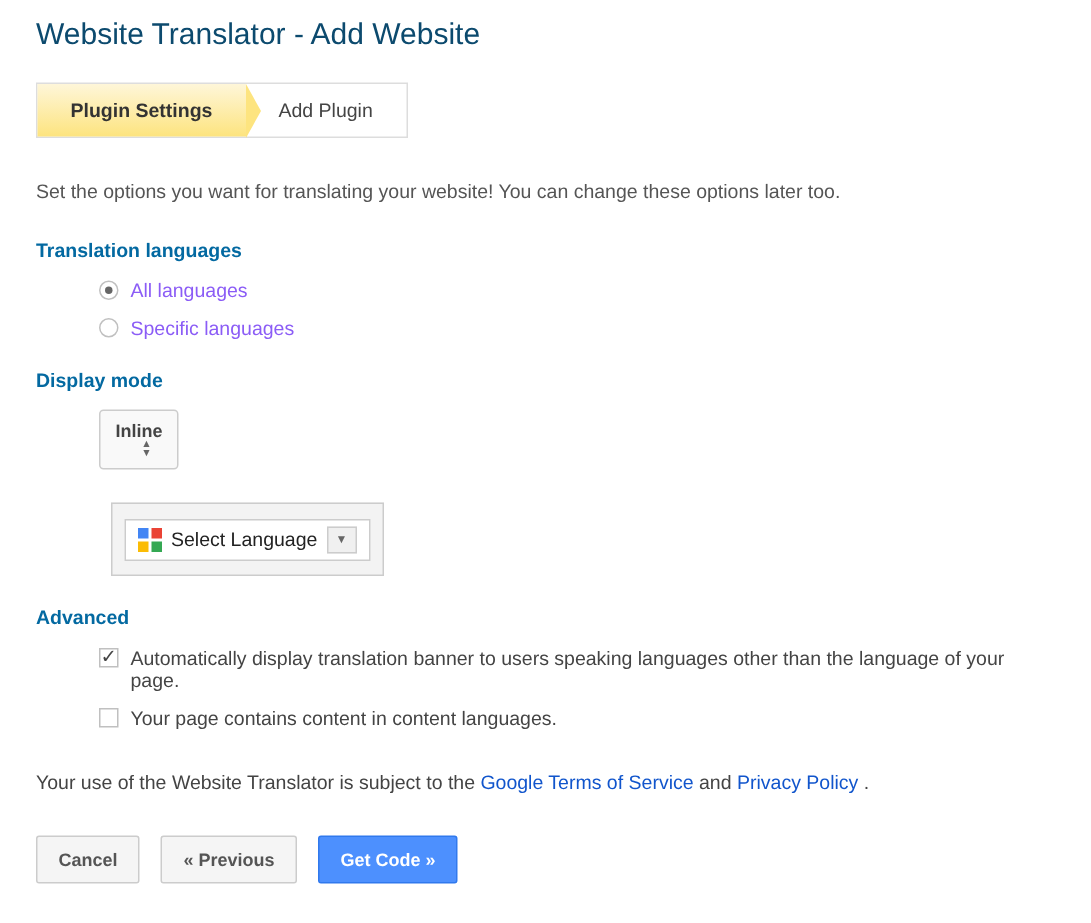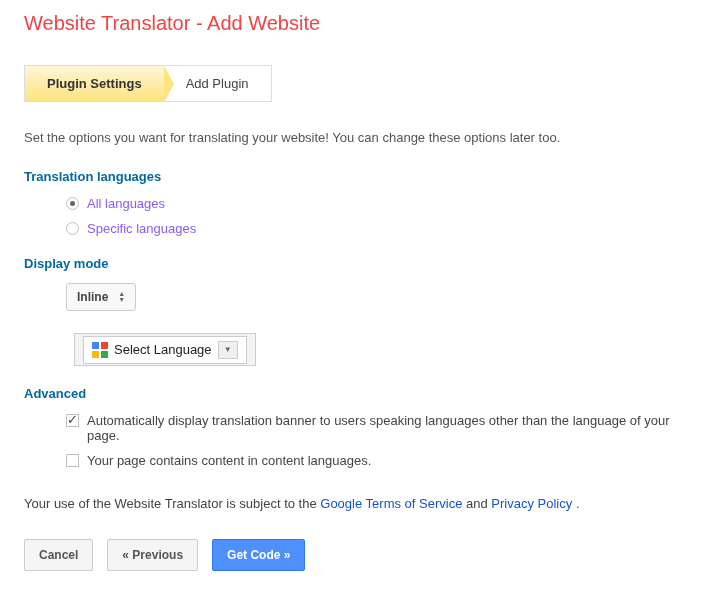--- a/index.html
+++ b/index.html
@@ -7,22 +7,22 @@
       font-family: Arial, sans-serif;
       font-size: 13px;
       color: #222;
       background: #fff;
       width: 727px;
       padding: 12px 24px 24px 24px;
     }
     h1 {
       font-size: 20px;
       font-weight: normal;
-      color: #ef4444;
-      margin-bottom: 30px;
+      color: #0c4a6e;
+      margin-bottom: 20px;
     }
     .breadcrumb {
       display: flex;
       border: 1px solid #ddd;
       width: fit-content;
       margin-bottom: 28px;
       font-size: 13px;
     }
     .breadcrumb-item {
       padding: 10px 22px;
@@ -112,36 +112,37 @@
       border: 1px solid #ccc;
       border-radius: 3px;
       padding: 6px 10px;
       display: inline-flex;
       align-items: center;
       font-weight: bold;
       color: #444;
       background: #f9f9f9;
       cursor: pointer;
       font-size: 12px;
+      flex-direction: column;
     }
     .inline-select .arrows {
       margin-left: 10px;
       font-size: 7px;
       line-height: 6px;
       color: #666;
     }
     .lang-widget {
       margin-left: 50px;
       margin-top: 8px;
       border: 1px solid #ccc;
       background: #f3f3f3;
       padding: 8px;
       display: inline-flex;
       align-items: center;
-      height: 33px;
+      height: 49px;
     }
     .lang-inner {
       background: #fff;
       border: 1px solid #ccc;
       padding: 4px 8px;
       display: flex;
       align-items: center;
       font-size: 13px;
     }
     .g-icon {

